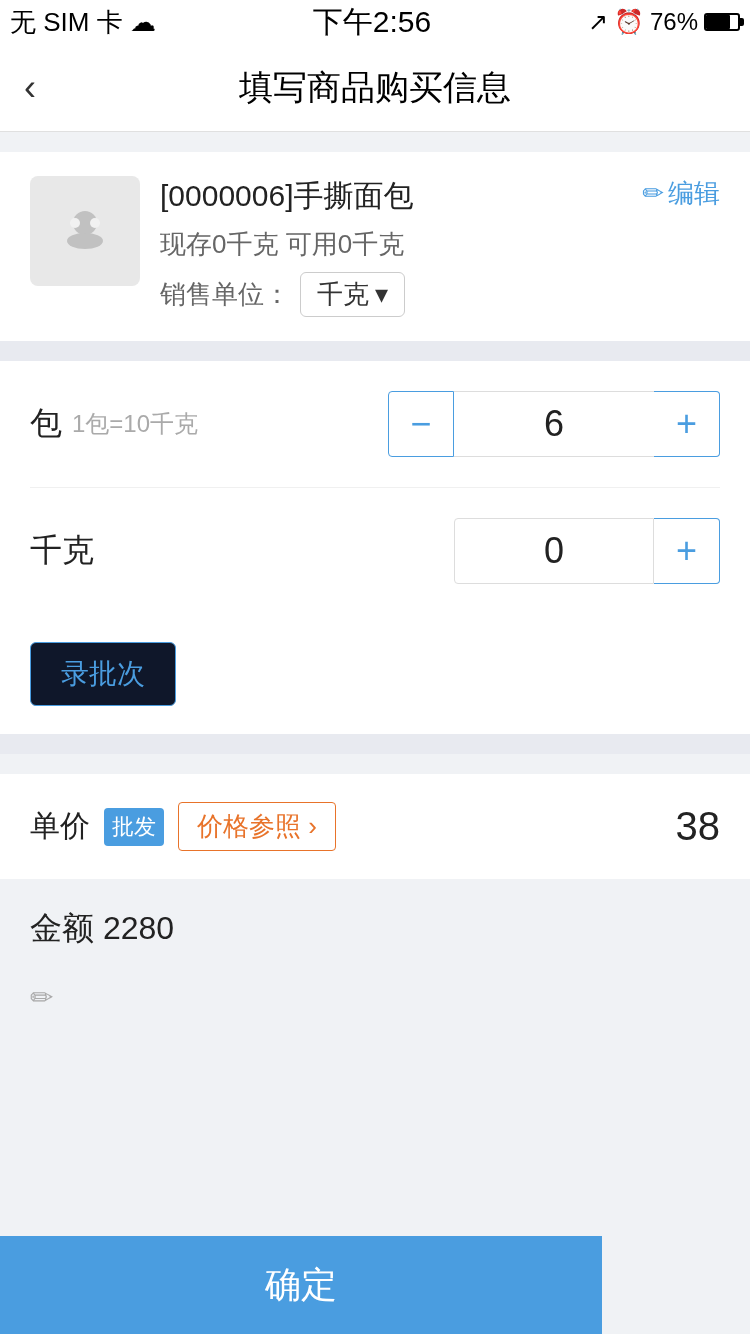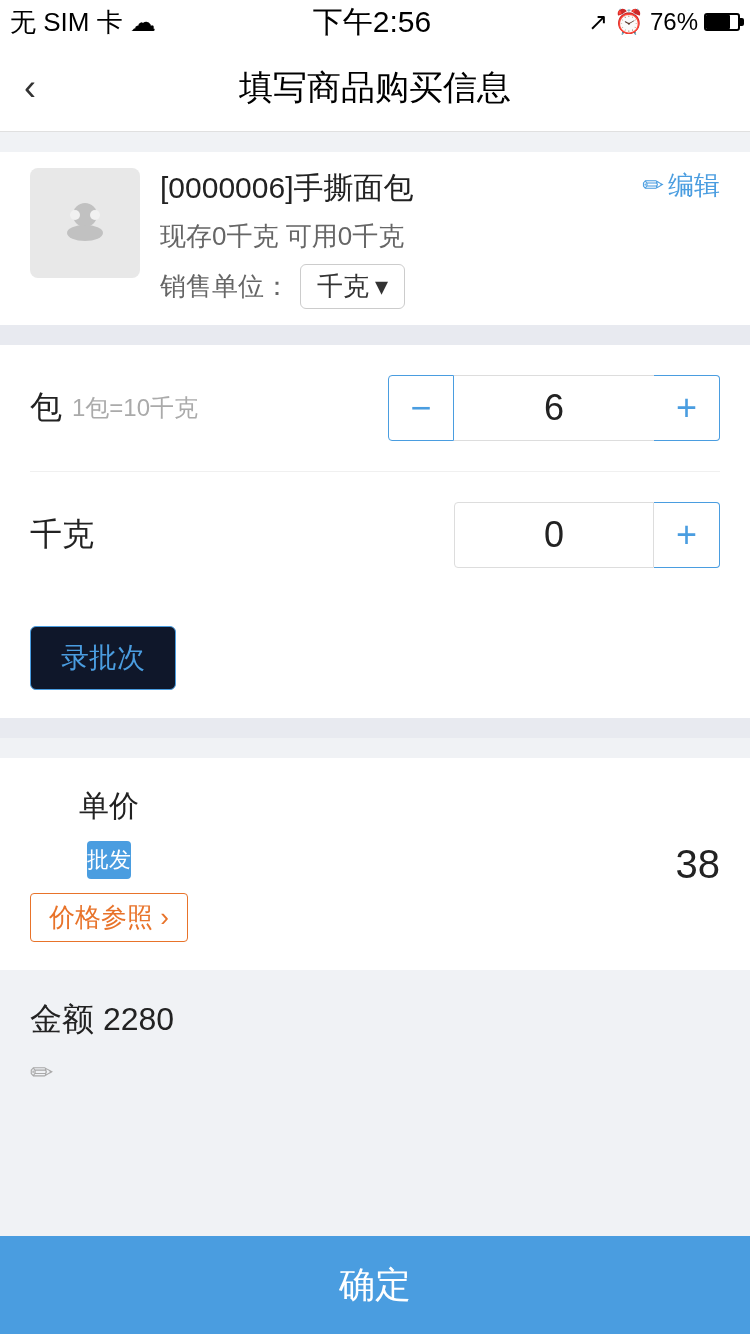--- a/index.html
+++ b/index.html
@@ -48,21 +48,21 @@
     }
     .nav-title {
       font-size: 34px;
       font-weight: 500;
       color: #000;
     }
 
     
     .product-card {
       background: #fff;
-      padding: 16px 30px;
+      padding: 24px 30px;
       display: flex;
       align-items: flex-start;
       gap: 20px;
       margin-top: 20px;
     }
     .product-img {
       width: 110px;
       height: 110px;
       background: #e8e8e8;
       border-radius: 8px;
@@ -182,27 +182,27 @@
 
     
     .price-section {
       background: #fff;
       padding: 28px 30px;
       display: flex;
       align-items: center;
       justify-content: space-between;
       margin-top: 20px;
     }
-    .price-left { display: flex; align-items: center; gap: 14px; flex-direction: column; }
+    .price-left { display: flex; align-items: center; gap: 14px; }
     .price-label { font-size: 30px; color: #222; }
     .price-tag {
       background: #4a9de0;
       color: #fff;
       font-size: 22px;
-      padding: 4px 0;
+      padding: 4px 8px;
       border-radius: 4px;
     }
     .price-ref-btn {
       border: 1.5px solid #e8732a;
       color: #e8732a;
       background: #fff;
       font-size: 26px;
       padding: 6px 18px;
       border-radius: 4px;
       display: flex;
@@ -210,21 +210,21 @@
       gap: 4px;
       cursor: pointer;
     }
     .price-value { font-size: 40px; color: #222; font-weight: 500; }
 
     
     .amount-section {
       background: #f0f2f5;
       padding: 28px 30px 10px 30px;
     }
-    .amount-row { font-size: 32px; color: #222; margin-bottom: 14px; }
+    .amount-row { font-size: 32px; color: #222; margin-bottom: 30px; }
     .amount-value { font-weight: 500; }
     .remark-row {
       display: flex;
       align-items: center;
       gap: 10px;
       font-size: 28px;
       color: #aaa;
       margin-top: 6px;
     }
 
@@ -233,21 +233,21 @@
       background: #f0f2f5;
       flex: 1;
       min-height: 300px;
     }
 
     
     .confirm-btn {
       position: fixed;
       bottom: 0;
       left: 0;
-      width: 750px;
+      width: 602px;
       height: 98px;
       background: #4a9de0;
       color: #fff;
       font-size: 36px;
       display: flex;
       align-items: center;
       justify-content: center;
       cursor: pointer;
       border: none;
     }

